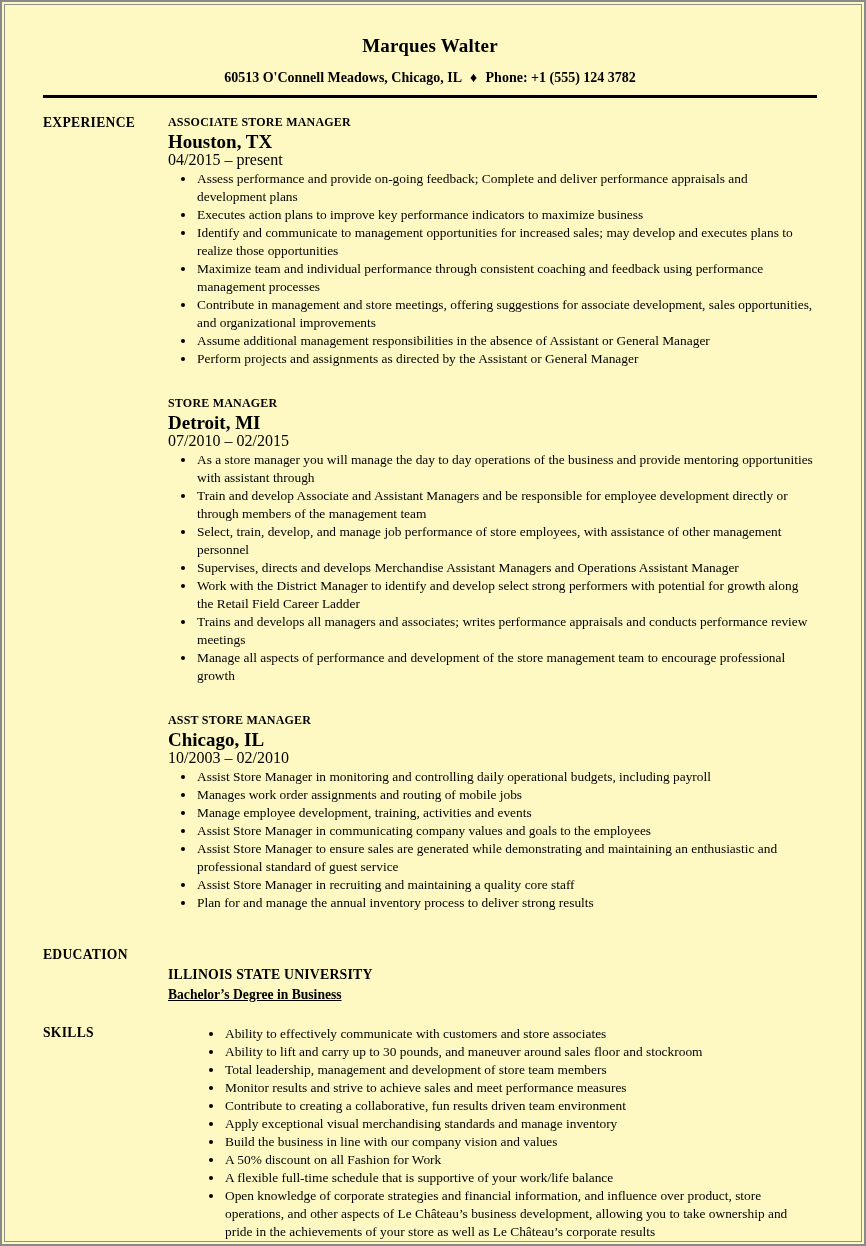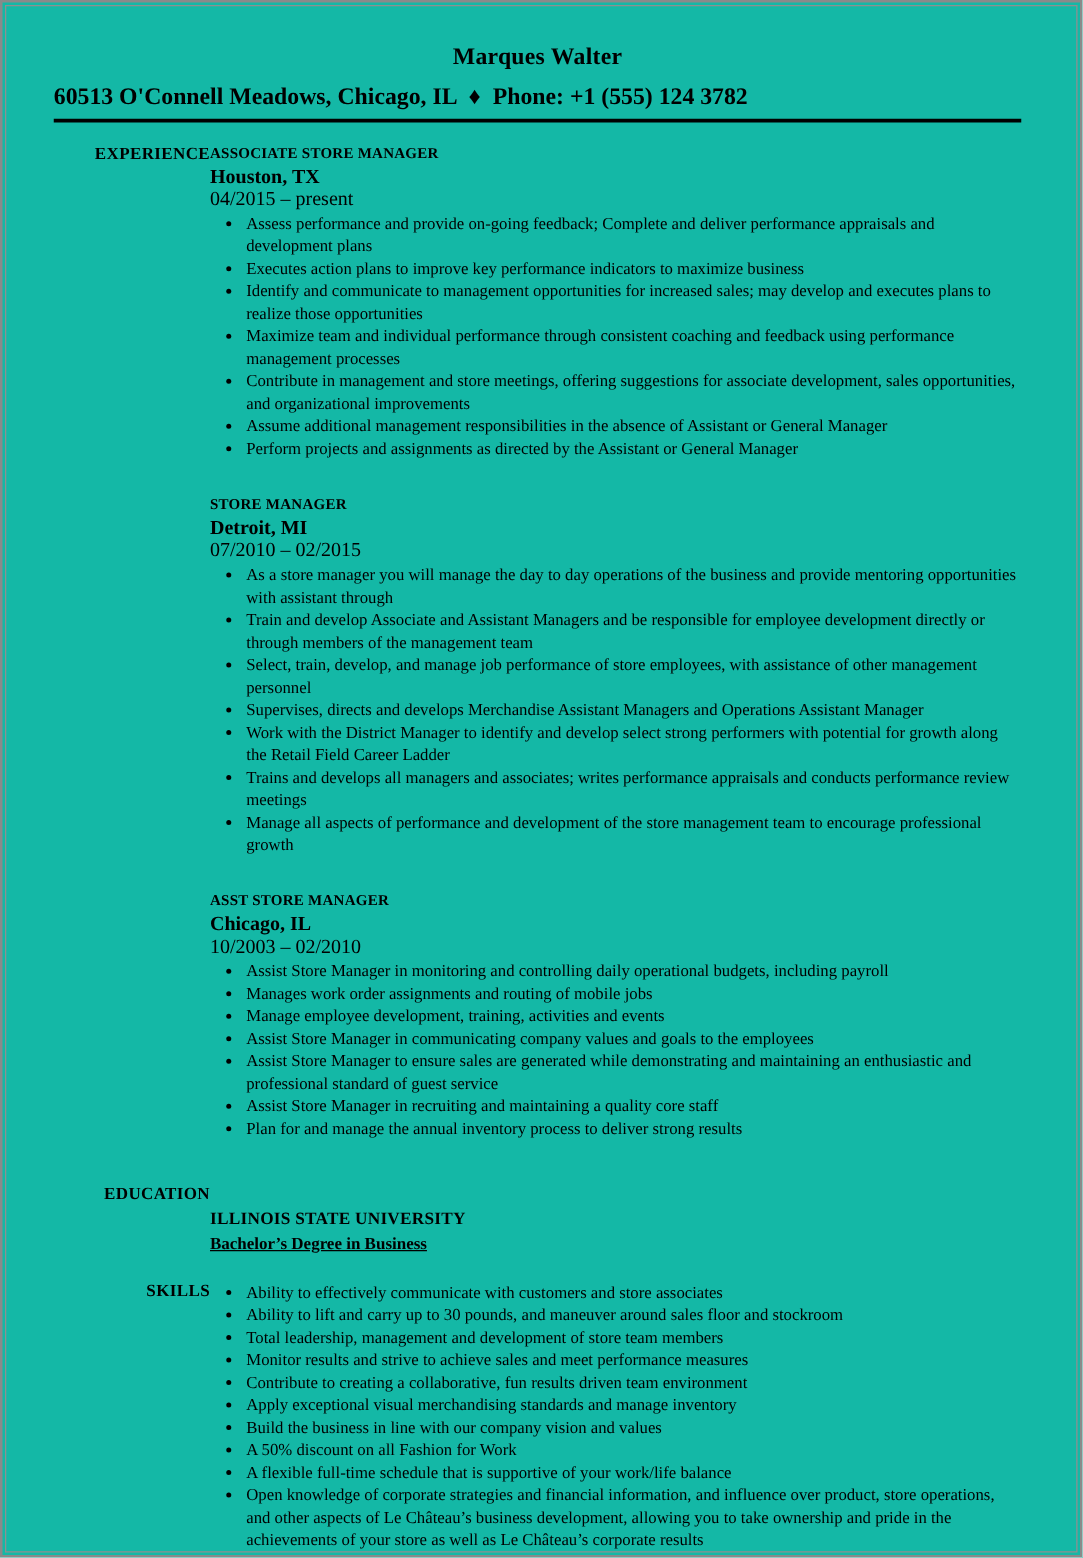--- a/index.html
+++ b/index.html
@@ -1,52 +1,52 @@
 <!DOCTYPE html>
 <html><head>
 <meta charset="utf-8">
 <style>
   html,body { margin:0; padding:0; background:#fff; }
   .page {
     width:866px; height:1246px; box-sizing:border-box;
-    background:#14b8a6;
+    background:#fef9c3;
     border:2px solid #8a8a8a;
     font-family:"Liberation Serif", serif;
     color:#000;
     overflow:hidden;
   }
   .page-inner {
     box-sizing:border-box;
     border:1px solid #8f8f8f;
     margin:2px;
     height:1238px;
     padding:26px 44px 20px 38px;
     overflow:hidden;
   }
   .name {
     text-align:center; font-weight:bold; font-size:19px; line-height:22px;
     margin:4px 0 12px 0; letter-spacing:0.2px;
   }
   .contact {
-    font-weight:bold; font-size:19px; line-height:17px;
+    text-align:center; font-weight:bold; font-size:14px; line-height:17px;
     margin-bottom:9px;
   }
   .contact .sep { padding:0 5px; }
   .rule { border:none; border-top:3px solid #000; margin:0 0 15px 0; }
   .section { display:grid; grid-template-columns:125px 1fr; align-items:start; }
   .section-label {
-    font-weight:bold; font-size:13.6px; letter-spacing:0.3px; line-height:19px;text-align:right;
+    font-weight:bold; font-size:13.6px; letter-spacing:0.3px; line-height:19px;
   }
   .sec-experience { margin-top:0; }
   .sec-education { margin-top:33px; }
-  .sec-skills { margin-top:19px; }
+  .sec-skills { margin-top:19px;gap:28px; }
   .job { margin-top:26px; }
   .job:first-child { margin-top:0; }
   .job-title { font-weight:bold; font-size:12px; line-height:19px; letter-spacing:0.2px; }
-  .job-location { font-weight:bold; font-size:16px; line-height:18px; margin-top:1px; }
+  .job-location { font-weight:bold; font-size:19px; line-height:18px; margin-top:1px; }
   .job-dates { font-size:16px; line-height:17px; }
   ul.bullets {
     margin:2px 0 0 0; padding:0 0 0 28px; list-style:disc;
     font-size:13.4px; line-height:18px;
   }
   ul.bullets li { padding-left:1px; }
   .school { font-weight:bold; font-size:13.8px; line-height:19px; letter-spacing:0.2px;margin-top:20px; }
   .degree { font-weight:bold; font-size:13.6px; line-height:18px; margin-top:2px;text-decoration:underline; }
 </style>
 </head>

